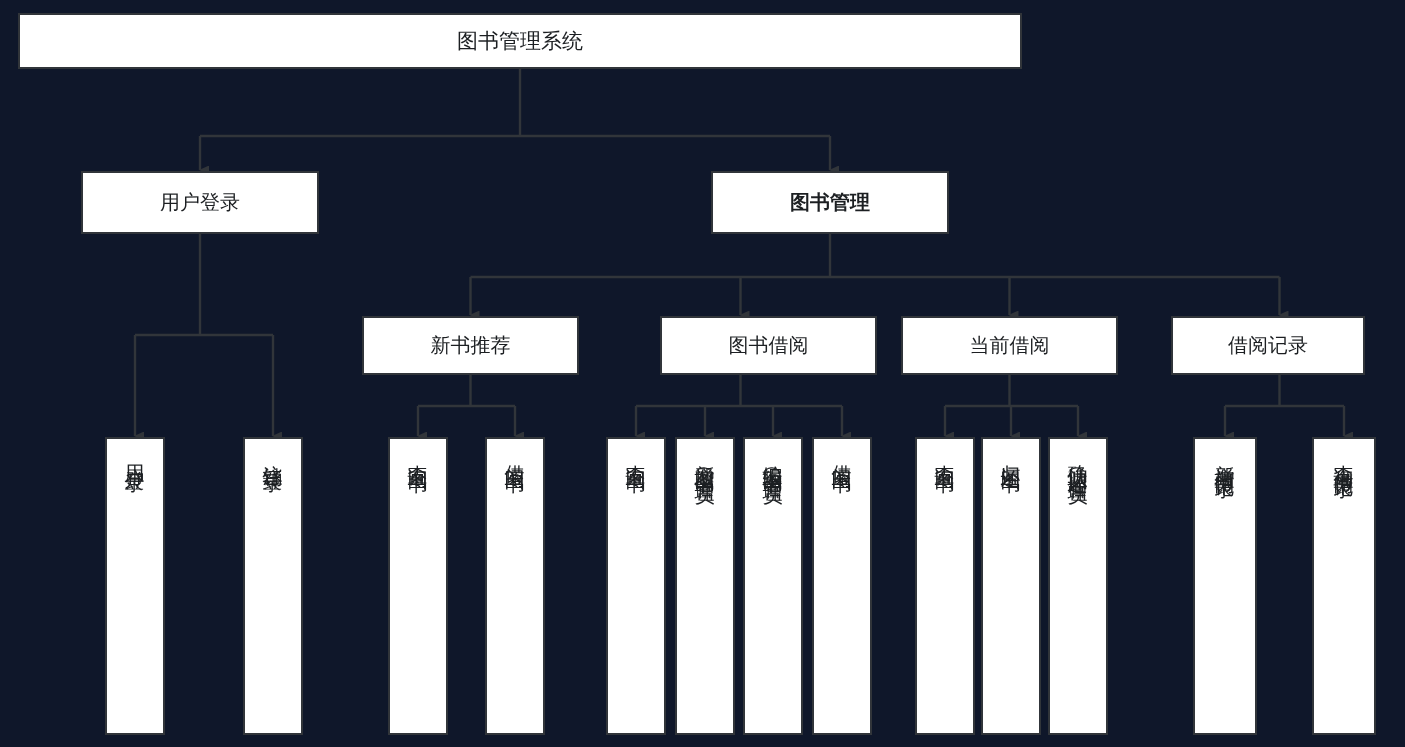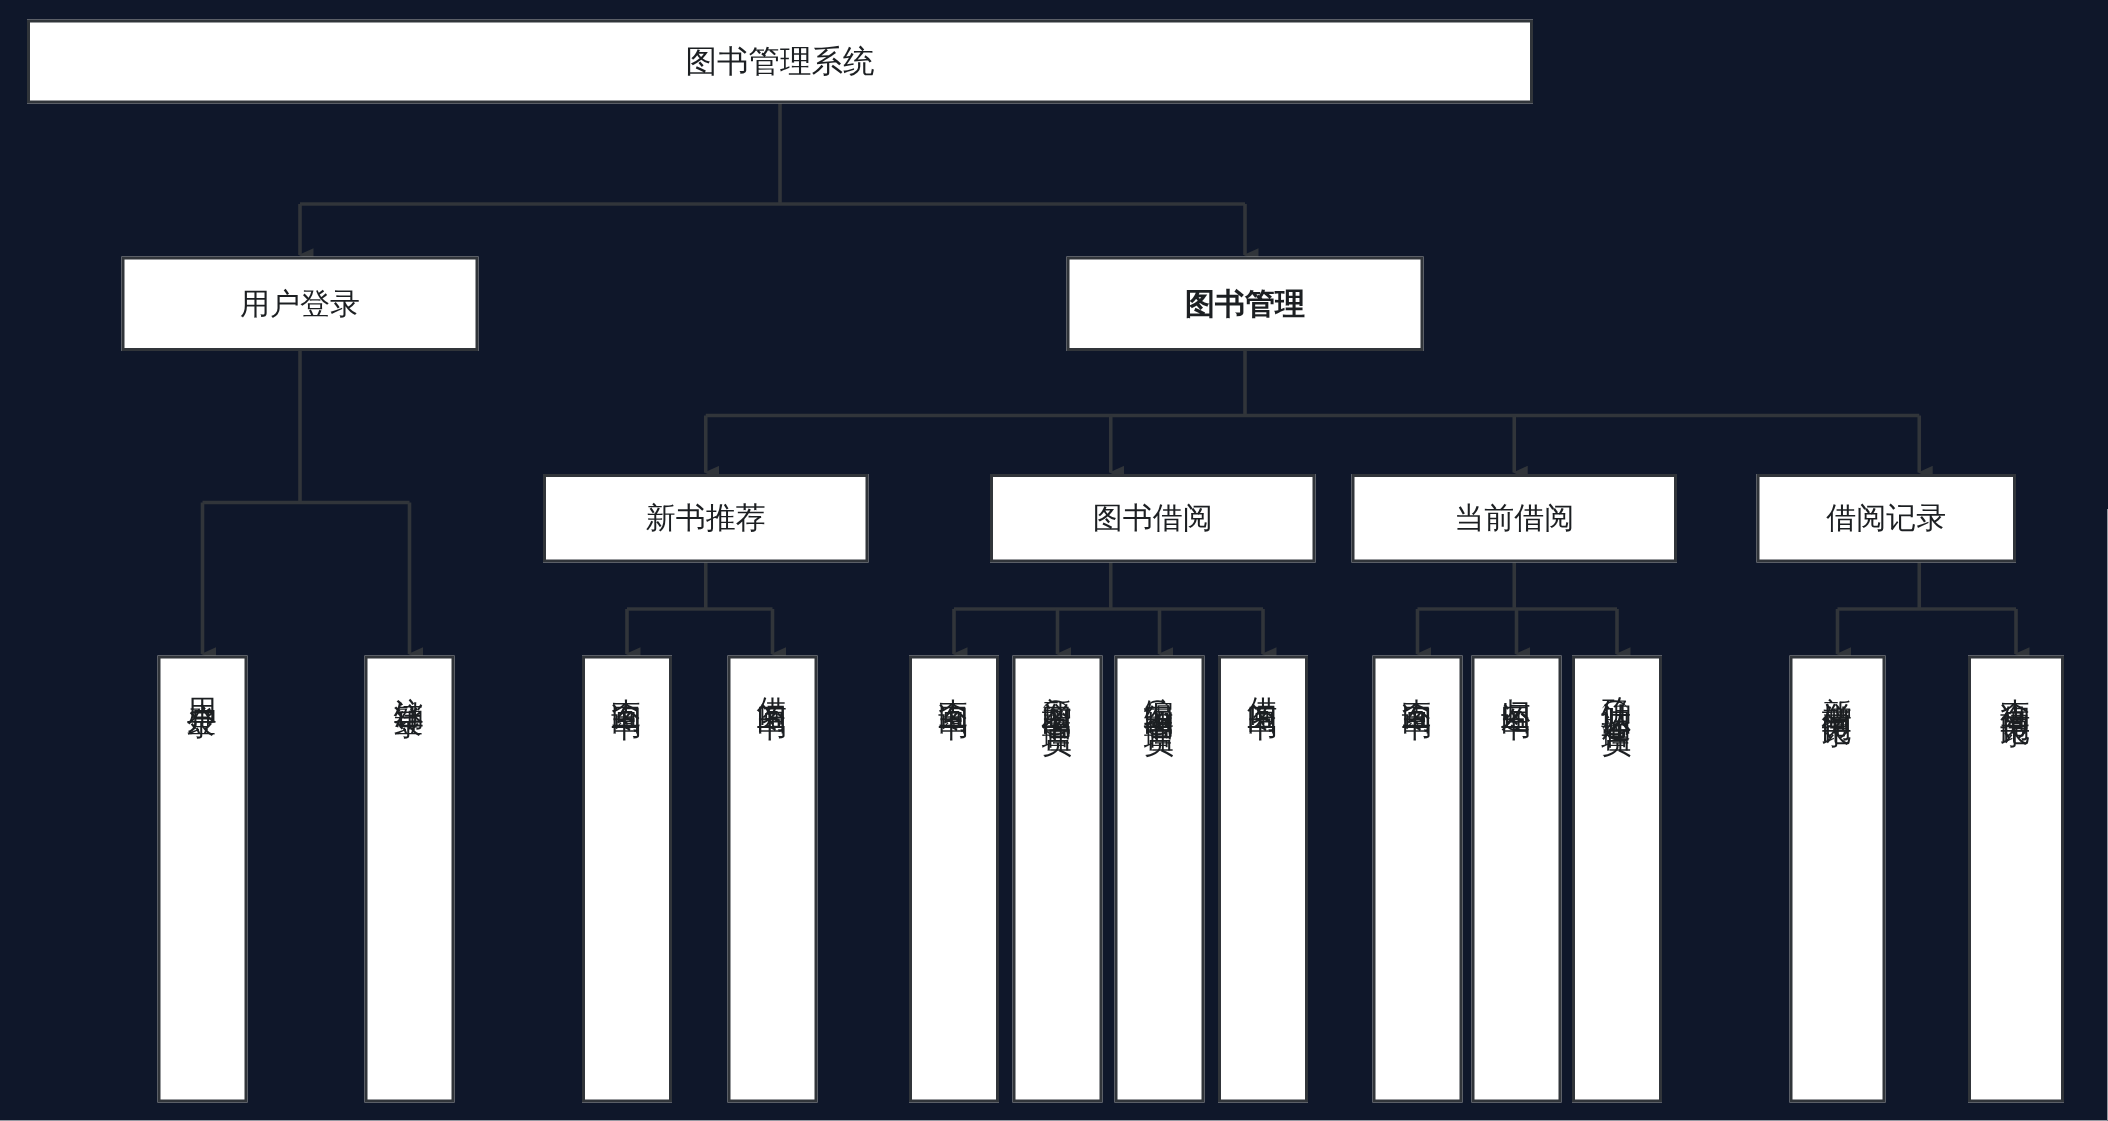--- a/index.html
+++ b/index.html
@@ -126,21 +126,21 @@
       </div>
       <div class="node-box node-l2" style="left: 362px; top: 316px; width: 217px; height: 59px;">
         <span class="node-label">新书推荐</span>
       </div>
       <div class="node-box node-l2" style="left: 660px; top: 316px; width: 217px; height: 59px;">
         <span class="node-label">图书借阅</span>
       </div>
       <div class="node-box node-l2" style="left: 901px; top: 316px; width: 217px; height: 59px;">
         <span class="node-label">当前借阅</span>
       </div>
-      <div class="node-box node-l2" style="left: 1171px; top: 316px; width: 173px; height: 59px;">
+      <div class="node-box node-l2" style="left: 1171px; top: 316px; width: 194px; height: 59px;">
         <span class="node-label">借阅记录</span>
       </div>
       <div class="node-box node-leaf" style="left: 105px; top: 437px; width: 60px; height: 298px;">
         <span class="node-label">用户登录</span>
       </div>
       <div class="node-box node-leaf" style="left: 243px; top: 437px; width: 60px; height: 298px;">
         <span class="node-label">注销登录</span>
       </div>
       <div class="node-box node-leaf" style="left: 388px; top: 437px; width: 60px; height: 298px;">
         <span class="node-label">查询图书</span>

